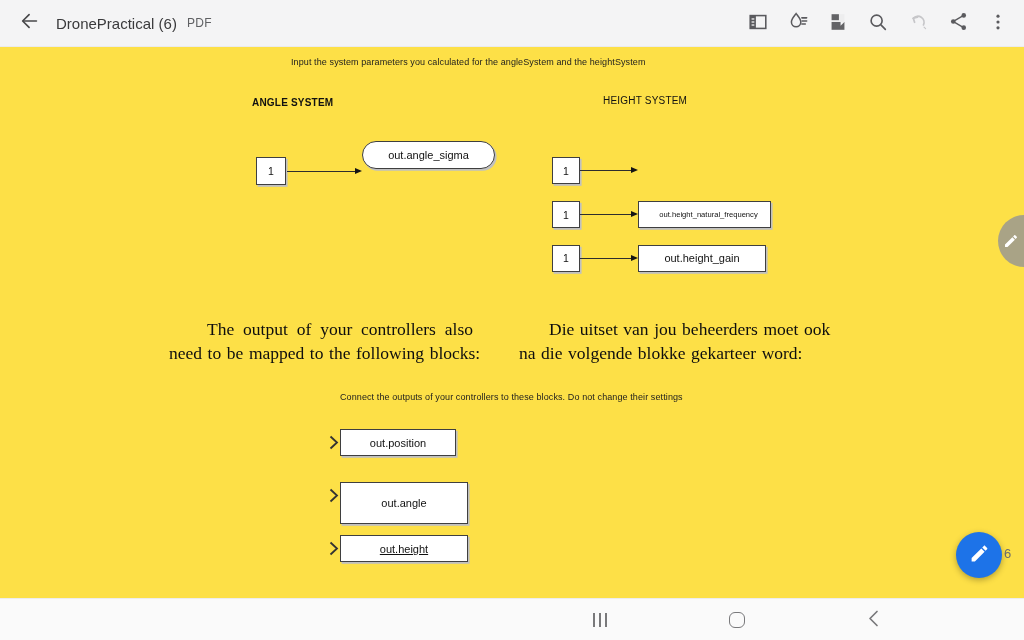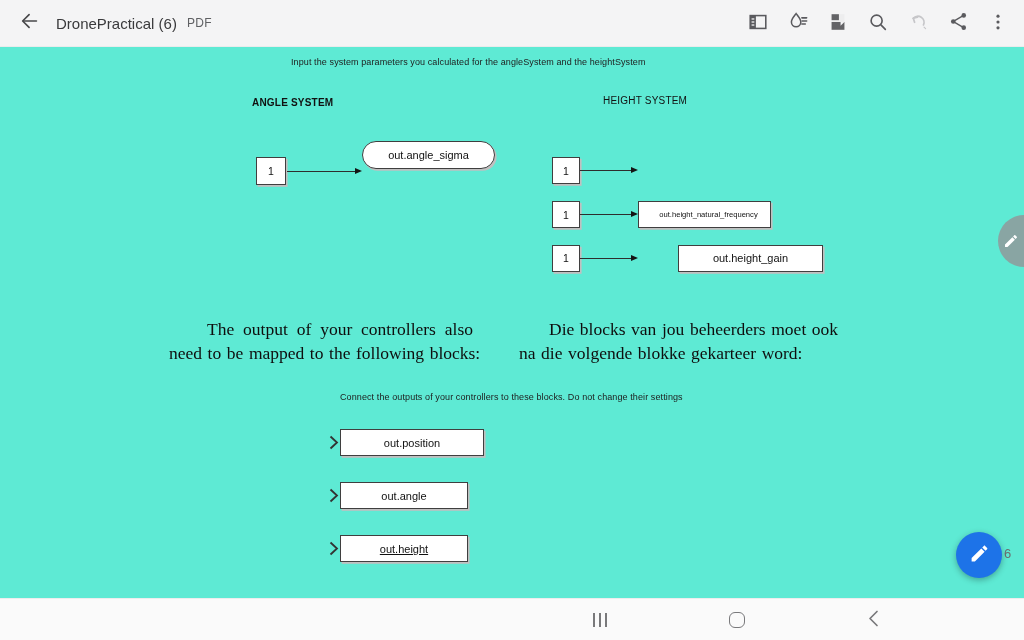--- a/index.html
+++ b/index.html
@@ -16,21 +16,21 @@
   }
   .tb-left{display:flex;align-items:center;margin-left:12px;}
   .icon-btn{width:36px;height:36px;display:flex;align-items:center;justify-content:center;cursor:pointer;flex:0 0 auto;}
   .doc-title{font-size:15px;color:#3a3a3c;margin-left:8px;}
   .doc-type{font-size:12px;color:#5f6063;margin-left:10px;letter-spacing:.3px;}
   .tb-right{position:absolute;right:8px;top:0;height:47px;display:flex;align-items:center;}
   .tb-right .icon-btn{margin-left:4px;}
   
   .content{
     position:absolute;left:0;top:47px;width:1024px;height:551px;
-    background:#5eead4;overflow:hidden;
+    background:#fde047;overflow:hidden;
   }
   .abs{position:absolute;}
   .small-instruction{font-size:9px;color:#1d1d1d;white-space:nowrap;letter-spacing:.1px;}
   .sys-label{font-size:10px;color:#111;white-space:nowrap;letter-spacing:.2px;}
   
   .sim-block{
     position:absolute;background:#fff;border:1.4px solid #3f3f3f;
     box-shadow:1.6px 1.8px 0 0 #c0c0c0;box-sizing:border-box;
     display:flex;align-items:center;justify-content:center;
     font-size:11px;color:#111;white-space:nowrap;
@@ -178,42 +178,42 @@
   <div class="arrowhead" style="left:631px;top:120.2px;"></div>
 
   <div class="sim-block const-block" style="left:552px;top:154px;width:28px;height:27px;">1</div>
   <div class="wire" style="left:580px;top:167px;width:52px;"></div>
   <div class="arrowhead" style="left:631px;top:164.2px;"></div>
   <div class="sim-block small-text" style="left:638px;top:154px;width:133px;height:27px;">out.height_natural_frequency</div>
 
   <div class="sim-block const-block" style="left:552px;top:197.5px;width:28px;height:27px;">1</div>
   <div class="wire" style="left:580px;top:210.5px;width:52px;"></div>
   <div class="arrowhead" style="left:631px;top:207.7px;"></div>
-  <div class="sim-block" style="left:638px;top:197.5px;width:145px;height:27px;margin-left:40px;">out.height_gain</div>
+  <div class="sim-block" style="left:638px;top:197.5px;width:128px;height:27px;">out.height_gain</div>
 
   <div class="serif-line ws-wide" style="left:199px;top:272px;">The output of your controllers also</div>
   <div class="serif-line ws-slight" style="left:169px;top:295.5px;">need to be mapped to the following blocks:</div>
-  <div class="serif-line ws-slight" style="left:549px;top:272px;">Die blocks van jou beheerders moet ook</div>
+  <div class="serif-line ws-slight" style="left:549px;top:272px;">Die uitset van jou beheerders moet ook</div>
   <div class="serif-line ws-slight" style="left:519px;top:295.5px;">na die volgende blokke gekarteer word:</div>
 
   <div class="abs small-instruction" style="left:340px;top:345px;">Connect the outputs of your controllers to these blocks. Do not change their settings</div>
 
   <span class="port-chevron" style="left:329px;top:388px;">
     <svg width="10" height="15" viewBox="0 0 10 15" fill="none" stroke="#333" stroke-width="1.8">
         <polyline points="1.5,1.5 8,7.5 1.5,13.5"></polyline>
       </svg>
   </span>
-  <div class="sim-block" style="left:340px;top:382px;width:144px;height:27px;">out.position</div>
+  <div class="sim-block" style="left:340px;top:382px;width:116px;height:27px;">out.position</div>
 
   <span class="port-chevron" style="left:329px;top:441px;">
     <svg width="10" height="15" viewBox="0 0 10 15" fill="none" stroke="#333" stroke-width="1.8">
         <polyline points="1.5,1.5 8,7.5 1.5,13.5"></polyline>
       </svg>
   </span>
-  <div class="sim-block" style="left:340px;top:435px;width:128px;height:27px;">out.angle</div>
+  <div class="sim-block" style="left:340px;top:435px;width:128px;height:42px;">out.angle</div>
 
   <span class="port-chevron" style="left:329px;top:494px;">
     <svg width="10" height="15" viewBox="0 0 10 15" fill="none" stroke="#333" stroke-width="1.8">
         <polyline points="1.5,1.5 8,7.5 1.5,13.5"></polyline>
       </svg>
   </span>
   <div class="sim-block" style="left:340px;top:488px;width:128px;height:27px;text-decoration:underline;">out.height</div>
 
   <div class="edge-handle">
     <span style="position:absolute;left:5px;top:18px;">

